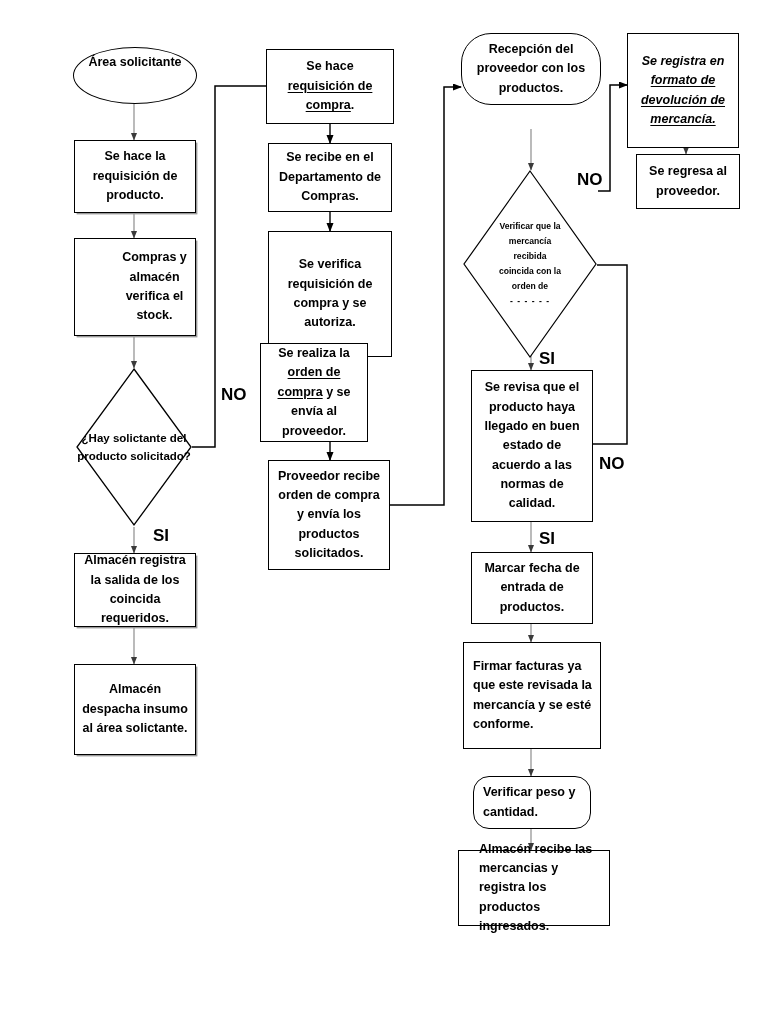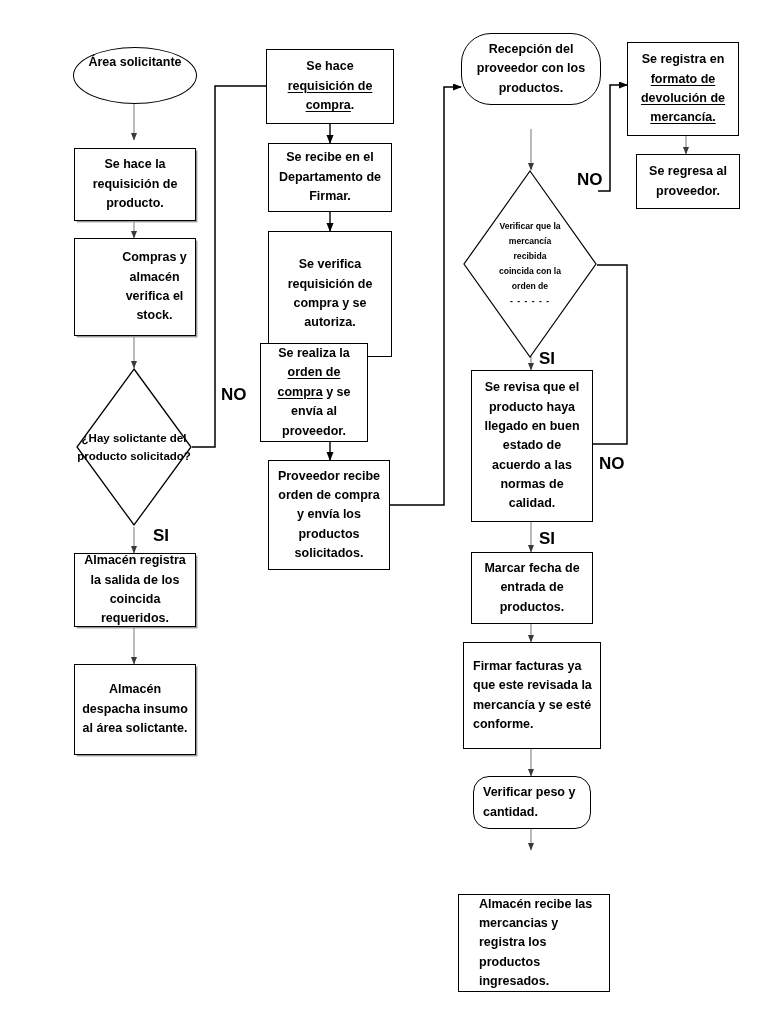--- a/index.html
+++ b/index.html
@@ -112,21 +112,21 @@
 
     <path d="M592,444 L627,444 L627,265 L597,265" stroke="#000000" stroke-width="1.5" fill="none"></path>
 
     <path d="M686,132 L686,154" stroke="#8d8d8d" stroke-width="1.2" fill="none" marker-end="url(#ah)"></path>
   </svg>
 
   <div class="node terminator" style="left:73px;top:47px;width:124px;height:57px;">
     <span>Área solicitante</span>
   </div>
 
-  <div class="node box shadowed" style="left:74px;top:148px;width:122px;height:73px;">
+  <div class="node box shadowed" style="left:74px;top:140px;width:122px;height:73px;">
     <span>Se hace la requisición de producto.</span>
   </div>
 
   <div class="node box shadowed" style="left:74px;top:238px;width:122px;height:98px;padding-left:45px;">
     <span>Compras y almacén verifica el stock.</span>
   </div>
 
   <div class="node diamond" style="left:76px;top:368px;width:116px;height:158px;">
     <svg width="116" height="158" viewBox="0 0 116 158">
       <polygon points="58,1 115,79 58,157 1,79" fill="#ffffff" stroke="#000000" stroke-width="1.3"></polygon>
@@ -140,21 +140,21 @@
 
   <div class="node box shadowed" style="left:74px;top:664px;width:122px;height:91px;">
     <span>Almacén despacha insumo al área solictante.</span>
   </div>
 
   <div class="node box" style="left:266px;top:49px;width:128px;height:75px;">
     <span><span>Se hace </span><u>requisición de compra</u><span>.</span></span>
   </div>
 
   <div class="node box" style="left:268px;top:143px;width:124px;height:69px;">
-    <span>Se recibe en el Departamento de Firmar.</span>
+    <span>Se recibe en el Departamento de Compras.</span>
   </div>
 
   <div class="node box" style="left:268px;top:231px;width:124px;height:126px;">
     <span>Se verifica requisición de compra y se autoriza.</span>
   </div>
 
   <div class="node box" style="left:260px;top:343px;width:108px;height:99px;">
     <span><span>Se realiza la </span><u>orden de compra</u><span> y se envía al proveedor.</span></span>
   </div>
 
@@ -189,25 +189,25 @@
   </div>
 
   <div class="node box lefttext" style="left:463px;top:642px;width:138px;height:107px;">
     <span>Firmar facturas ya que este revisada la mercancía y se esté conforme.</span>
   </div>
 
   <div class="node box lefttext" style="left:473px;top:776px;width:118px;height:53px;border-radius:16px;">
     <span>Verificar peso y cantidad.</span>
   </div>
 
-  <div class="node box lefttext" style="left:458px;top:894px;width:152px;height:98px;padding-left:20px;">
+  <div class="node box lefttext" style="left:458px;top:850px;width:152px;height:76px;padding-left:20px;">
     <span>Almacén recibe las mercancias y registra los productos ingresados.</span>
   </div>
 
-  <div class="node box" style="left:627px;top:42px;width:112px;height:94px;">
+  <div class="node box" style="left:627px;top:33px;width:112px;height:115px;font-style:italic;">
     <span><span>Se registra en </span><u>formato de devolución de mercancía.</u></span>
   </div>
 
   <div class="node box" style="left:636px;top:154px;width:104px;height:55px;">
     <span>Se regresa al proveedor.</span>
   </div>
 
   <div class="label" style="left:220px;top:385px;">NO</div>
   <div class="label" style="left:152px;top:526px;">SI</div>
   <div class="label" style="left:576px;top:170px;">NO</div>

